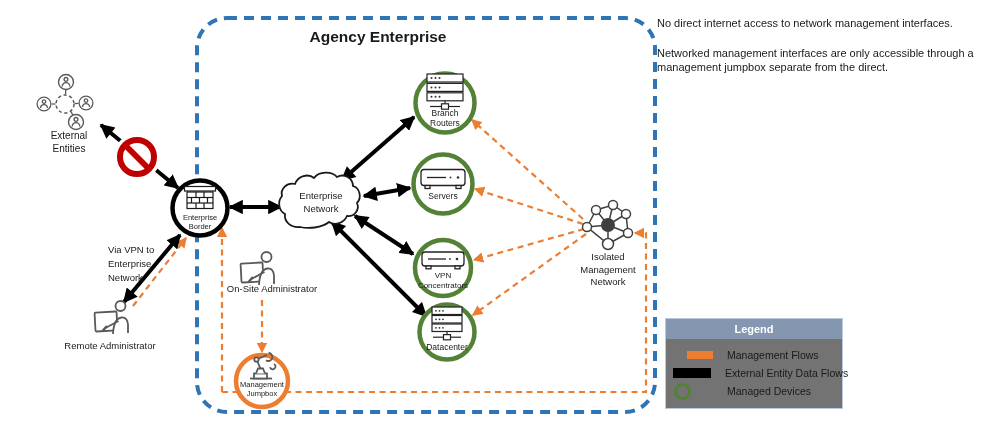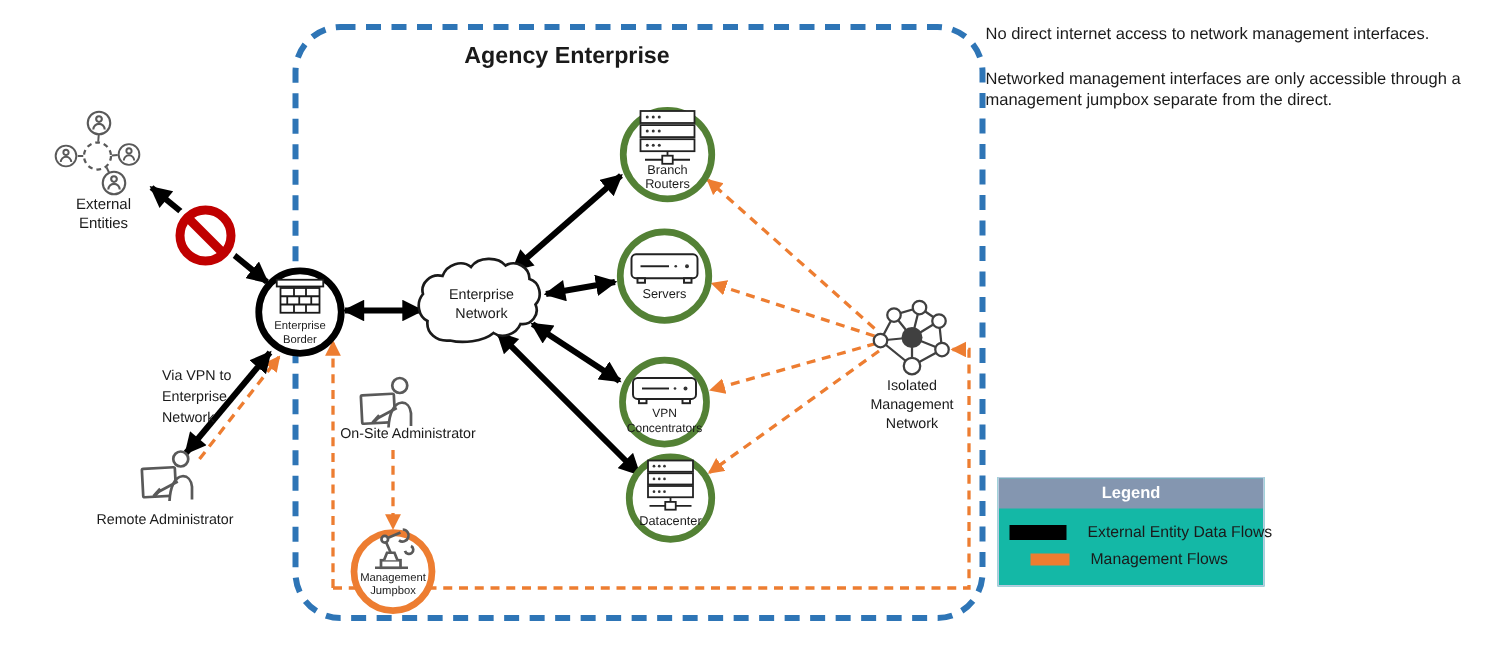--- a/index.html
+++ b/index.html
@@ -6,21 +6,21 @@
     --boundary-blue:#2E75B6; --management-orange:#ED7D31; --managed-green:#538135;
     --prohibited-red:#C00000; --flow-black:#000000; --legend-header:#8496B0;
     --icon-gray:#595959; --text-dark:#1A1A1A;
   }
   html,body{margin:0;padding:0;background:#fff;}
   .stage{position:relative;width:1000px;height:439px;background:#fff;overflow:hidden;
          font-family:"Liberation Sans",sans-serif;color:var(--text-dark);}
   svg text{font-family:"Liberation Sans",sans-serif;fill:var(--text-dark);}
   .notes{position:absolute;left:657px;top:16px;width:320px;font-size:11px;line-height:1.32;}
   .notes p{margin:0 0 15px 0;}
-  .legend{position:absolute;left:665px;top:318px;width:178px;background:#14b8a6;
+  .legend{position:absolute;left:665px;top:318px;width:178px;background:#737373;
           border:1px solid #B9CADF;box-sizing:border-box;}
   .legend-header{height:20px;background:var(--legend-header);color:#fff;font-weight:bold;
           font-size:11px;text-align:center;line-height:20px;}
   .legend-body{padding:7px 6px 8px 7px;}
   .legend-row{display:flex;align-items:center;height:18px;}
   .swatch-zone{width:40px;display:flex;align-items:center;}
   .sw-black{width:38px;height:10px;background:var(--flow-black);}
   .sw-orange{width:26px;height:8px;background:var(--management-orange);margin-left:auto;}
   .sw-green{width:11px;height:11px;border:3.5px solid var(--managed-green);border-radius:50%;box-sizing:content-box;margin-left:1px;}
   .legend-label{margin-left:14px;font-size:10.5px;white-space:nowrap;}
@@ -259,26 +259,32 @@
     <p>No direct internet access to network management interfaces.</p>
     <p>Networked management interfaces are only accessible through a management jumpbox separate from the direct.</p>
   </div>
 
   
   <div class="legend">
     <div class="legend-header">Legend</div>
     <div class="legend-body">
       <div class="legend-row">
         <span class="swatch-zone">
+            <span class="sw-orange"></span>
+          </span>
+        <span class="legend-label">Management Flows</span>
+      </div>
+      <div class="legend-row">
+        <span class="swatch-zone">
             <span class="sw-black"></span>
           </span>
         <span class="legend-label">External Entity Data Flows</span>
       </div>
       <div class="legend-row">
         <span class="swatch-zone">
-            <span class="sw-orange"></span>
+            <span class="sw-green"></span>
           </span>
-        <span class="legend-label">Management Flows</span>
+        <span class="legend-label">Managed Devices</span>
       </div>
     </div>
   </div>
 
 </div>
 
 </body></html>

